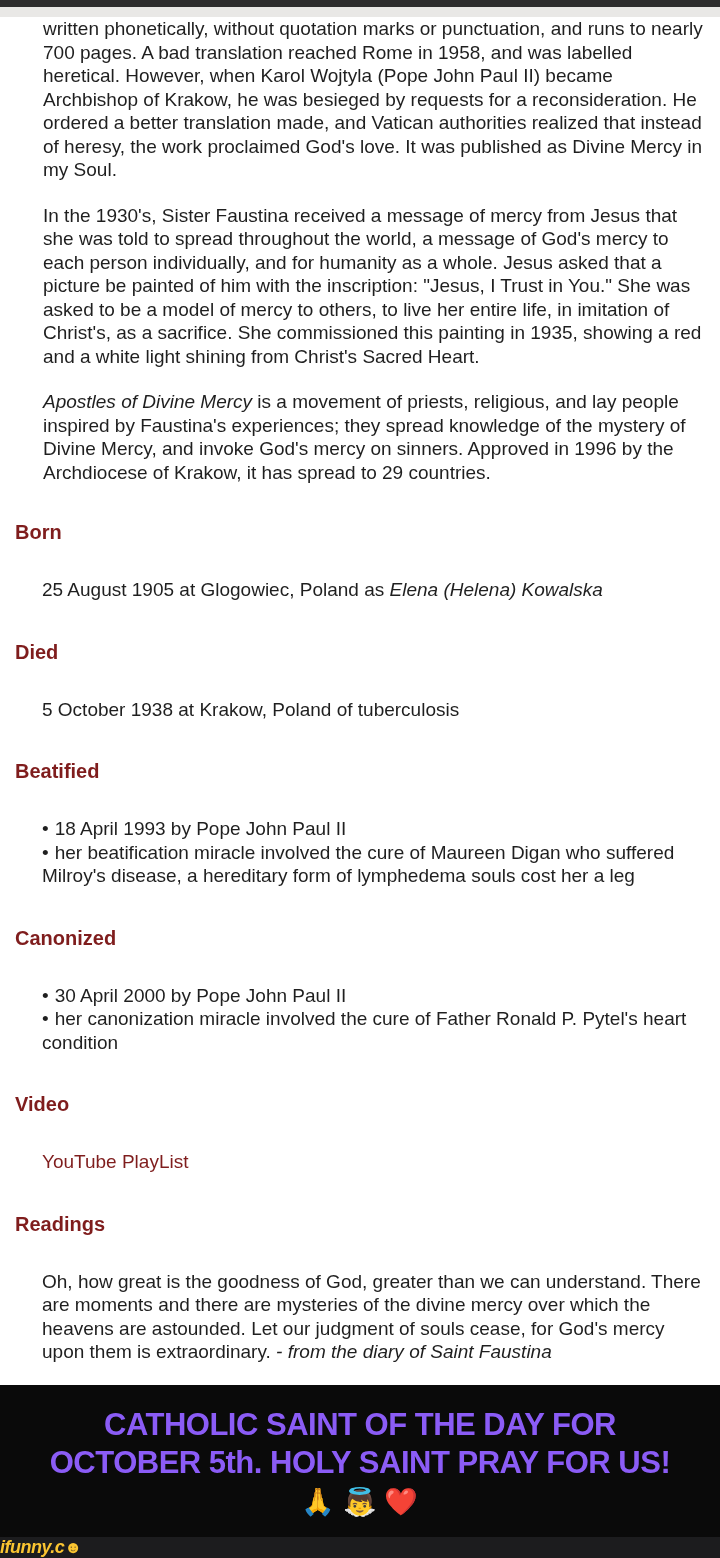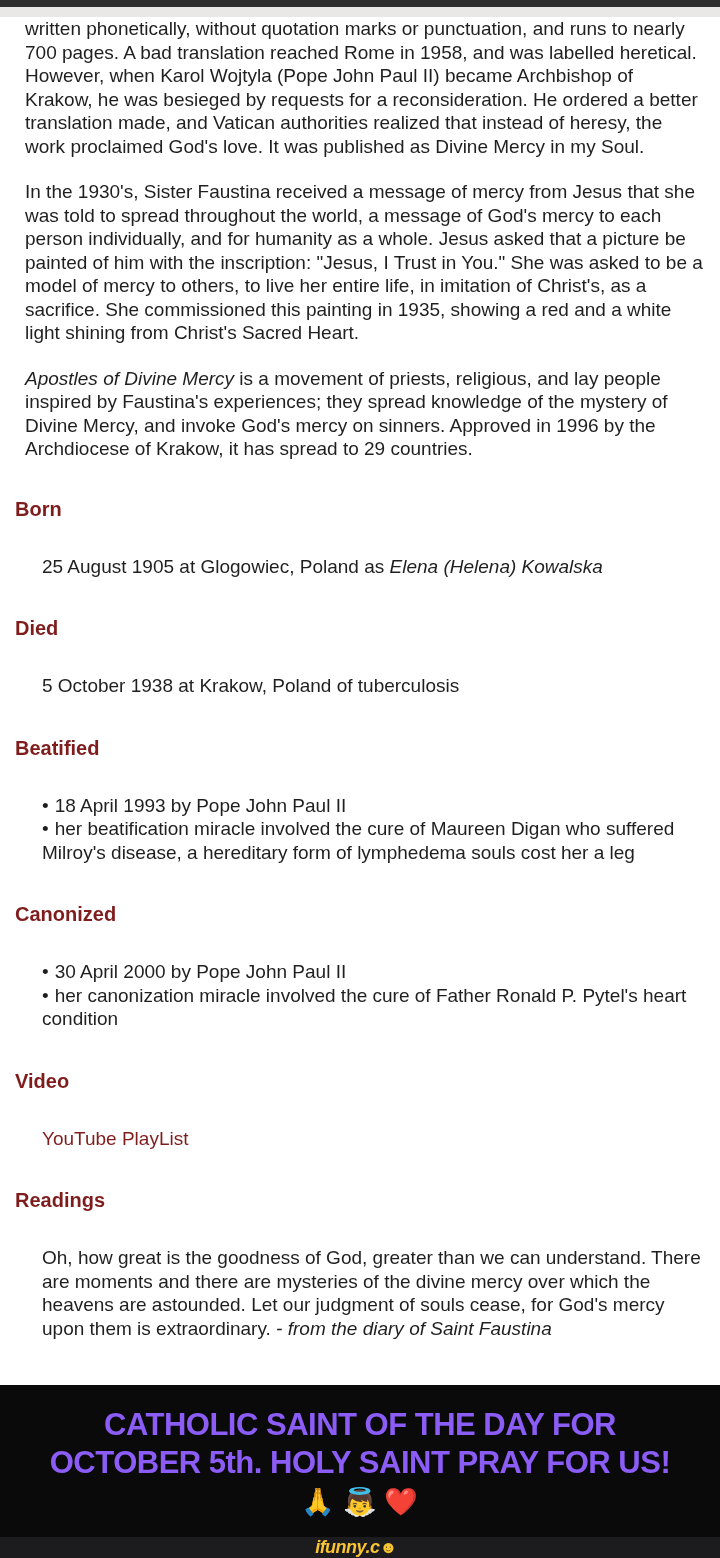--- a/index.html
+++ b/index.html
@@ -16,21 +16,21 @@
   .top-strip { height: 10px; background: #e9e8e6; flex: 0 0 auto; }
 
   .content {
     flex: 1 1 auto;
     background: #ffffff;
     padding: 0 15px;
     font-size: 19px;
     line-height: 23.5px;
     overflow: hidden;
   }
-  .para { margin-left: 10px; margin-bottom: 22px; }
+  .para { margin-left: 28px; margin-bottom: 22px; }
   .para.block-gap { margin-bottom: 36px; }
   .section-body { margin-left: 27px; margin-bottom: 38px; }
   h2 {
     font-size: 20px; line-height: 24px;
     font-weight: bold; color: #7f1d1d;
     margin: 0 0 34px 0;
   }
   .bullet-line .marker { margin-right: 6px; }
   a.link { color: #7f1d1d; text-decoration: none; cursor: pointer; }
 
@@ -49,21 +49,21 @@
     line-height: 38px;
     letter-spacing: -0.5px;
     white-space: nowrap;
   }
   .emoji-row { font-size: 27px; line-height: 34px; margin-top: 3px; }
   .emoji-row span { margin: 0 4px; }
 
   .footer-bar {
     flex: 0 0 21px;
     background: #1c1c1e;
-    display: flex; align-items: center; justify-content: center;
+    display: flex; align-items: center; justify-content: flex-start;
     padding-right: 8px;
   }
   .watermark {
     color: #fbc531;
     font-weight: bold;
     font-style: italic;
     font-size: 18px;
     line-height: 18px;
     letter-spacing: -0.5px;
   }

